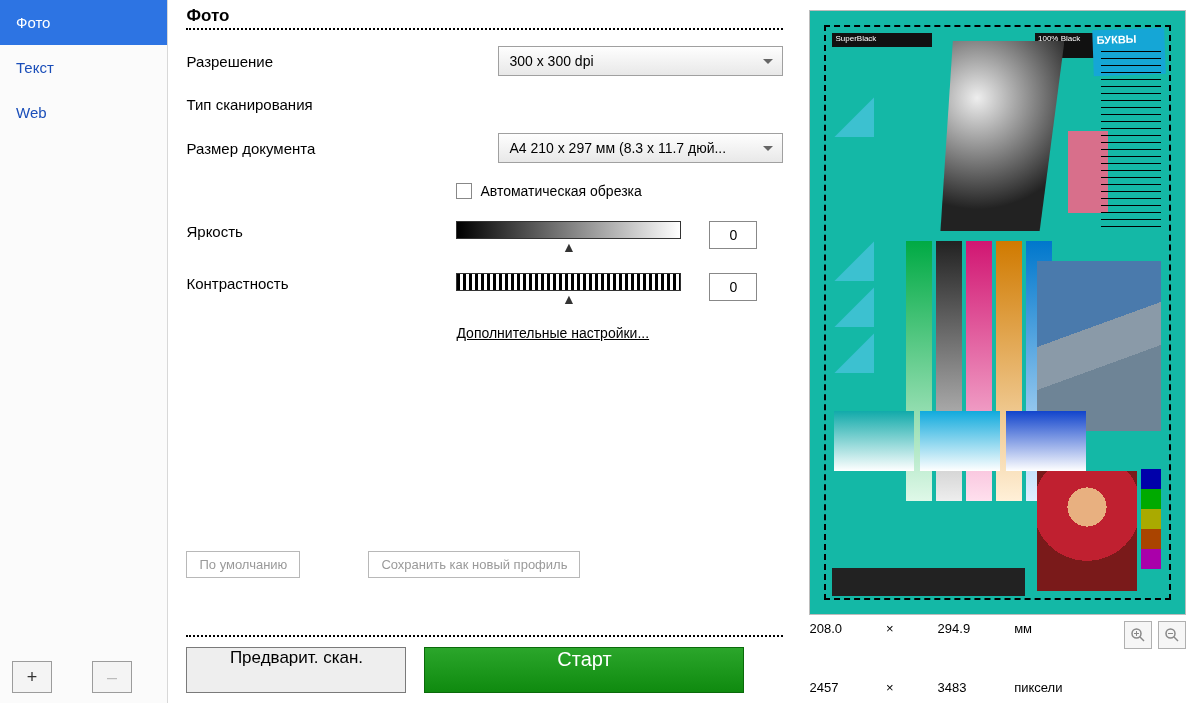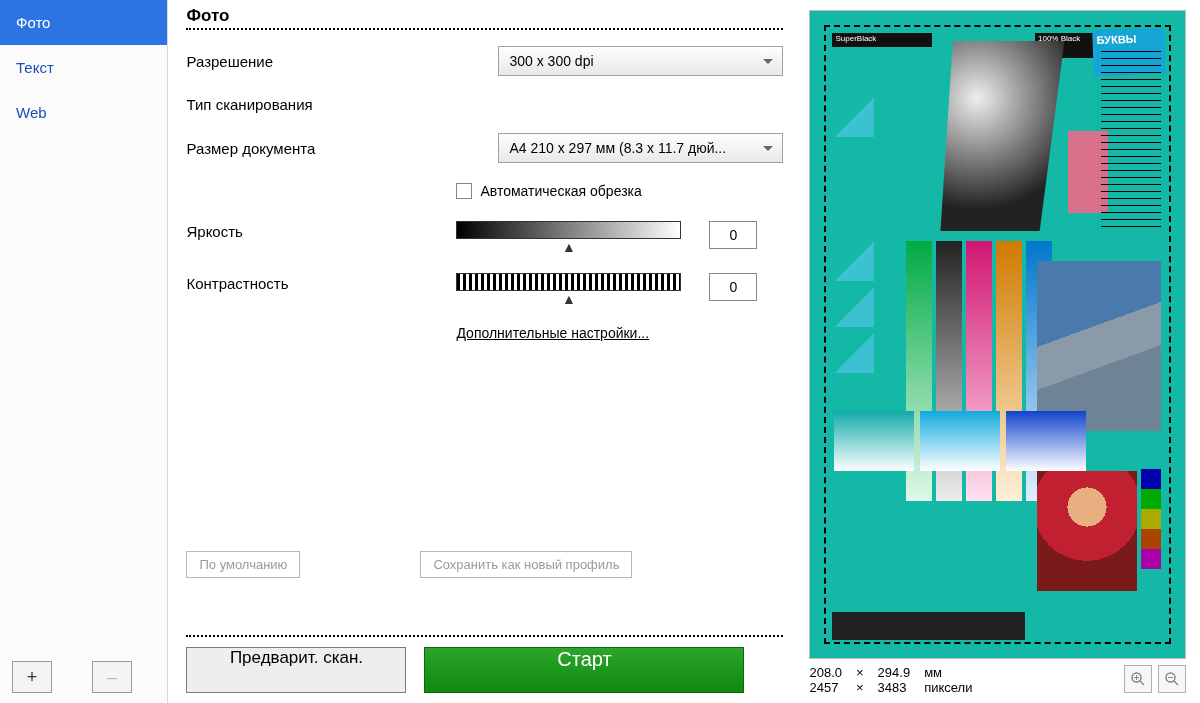--- a/index.html
+++ b/index.html
@@ -147,21 +147,21 @@
 }
 .advanced-link {
   margin-left: 270px;
   text-decoration: underline;
   font-size: 14px;
   cursor: pointer;
   display: inline-block;
 }
 .profile-buttons {
   display: flex;
-  gap: 120px;
+  gap: 68px;
   margin-top: 210px;
   margin-bottom: 6px;
 }
 .ghost-btn {
   border: 1px solid #b8b8b8;
   background: #fff;
   color: #9a9a9a;
   padding: 5px 12px;
   font-size: 13px;
   cursor: pointer;
@@ -242,20 +242,21 @@
   display: flex;
   align-items: flex-start;
   padding-top: 6px;
   font-size: 13px;
 }
 .dim-grid {
   display: grid;
   grid-template-columns: auto auto auto auto;
   column-gap: 14px;
   row-gap: 0;
+  gap: 44px;
 }
 .dim-grid span { white-space: nowrap; }
 .zoom-btns {
   margin-left: auto;
   display: flex;
   gap: 6px;
 }
 .zoom-btn {
   width: 28px;
   height: 28px;

